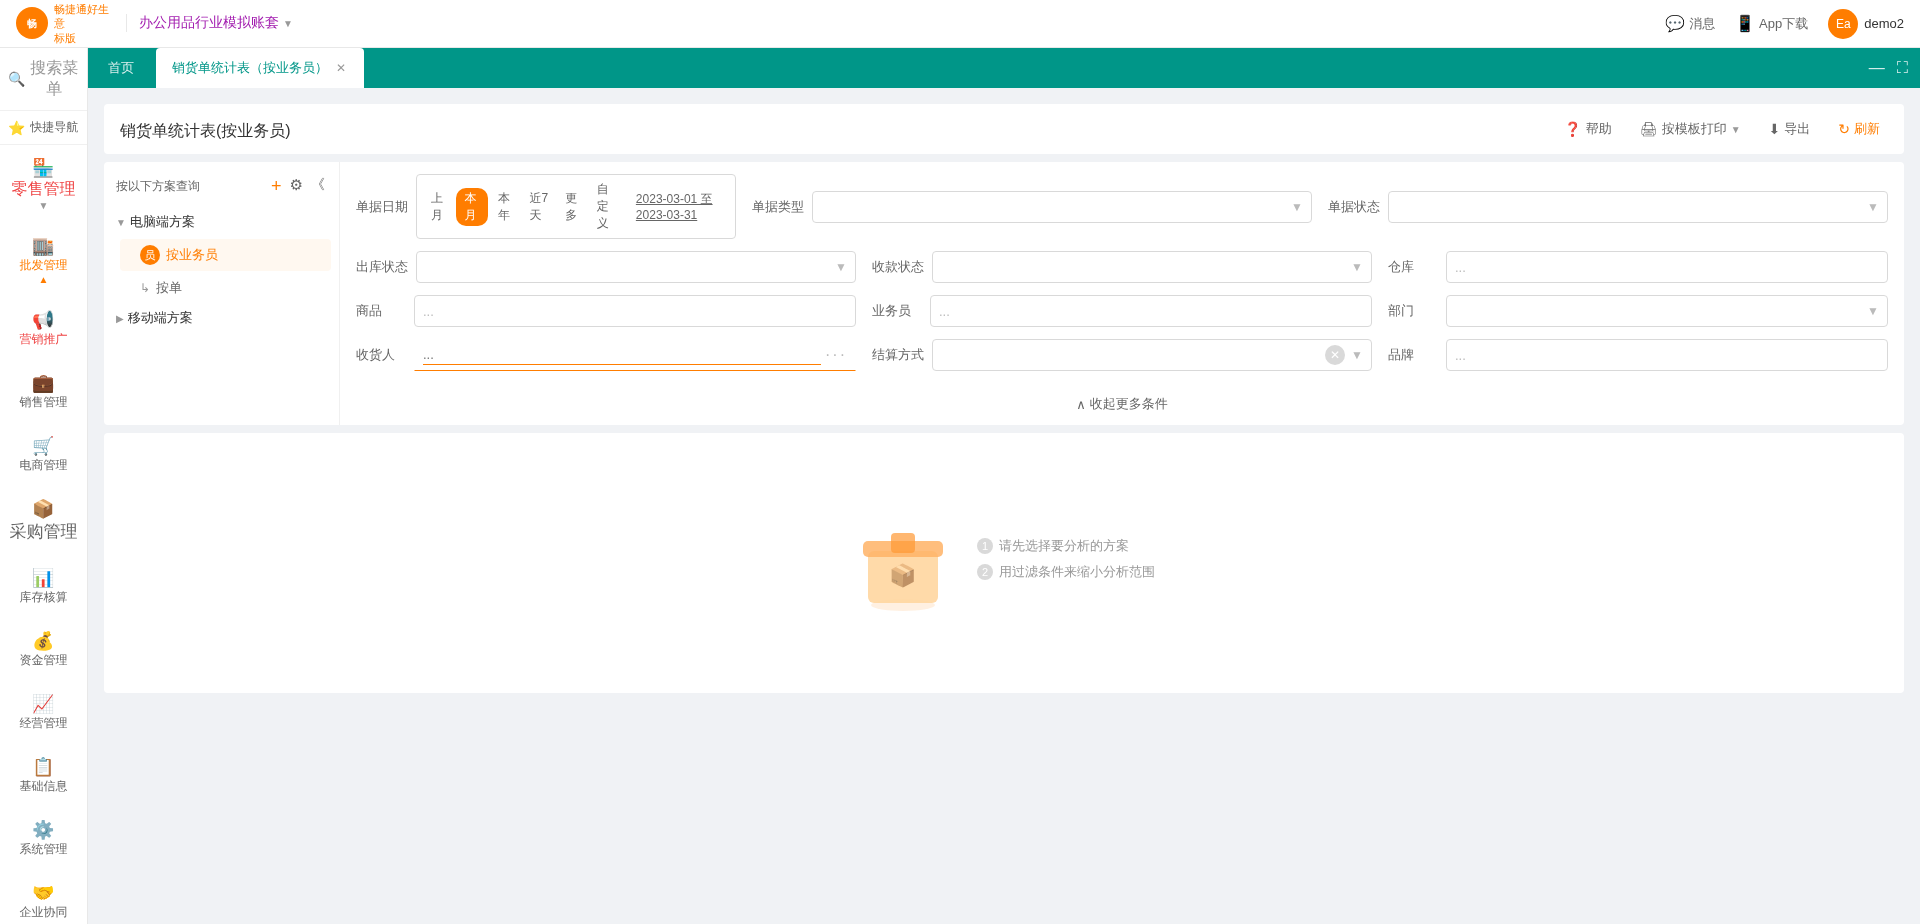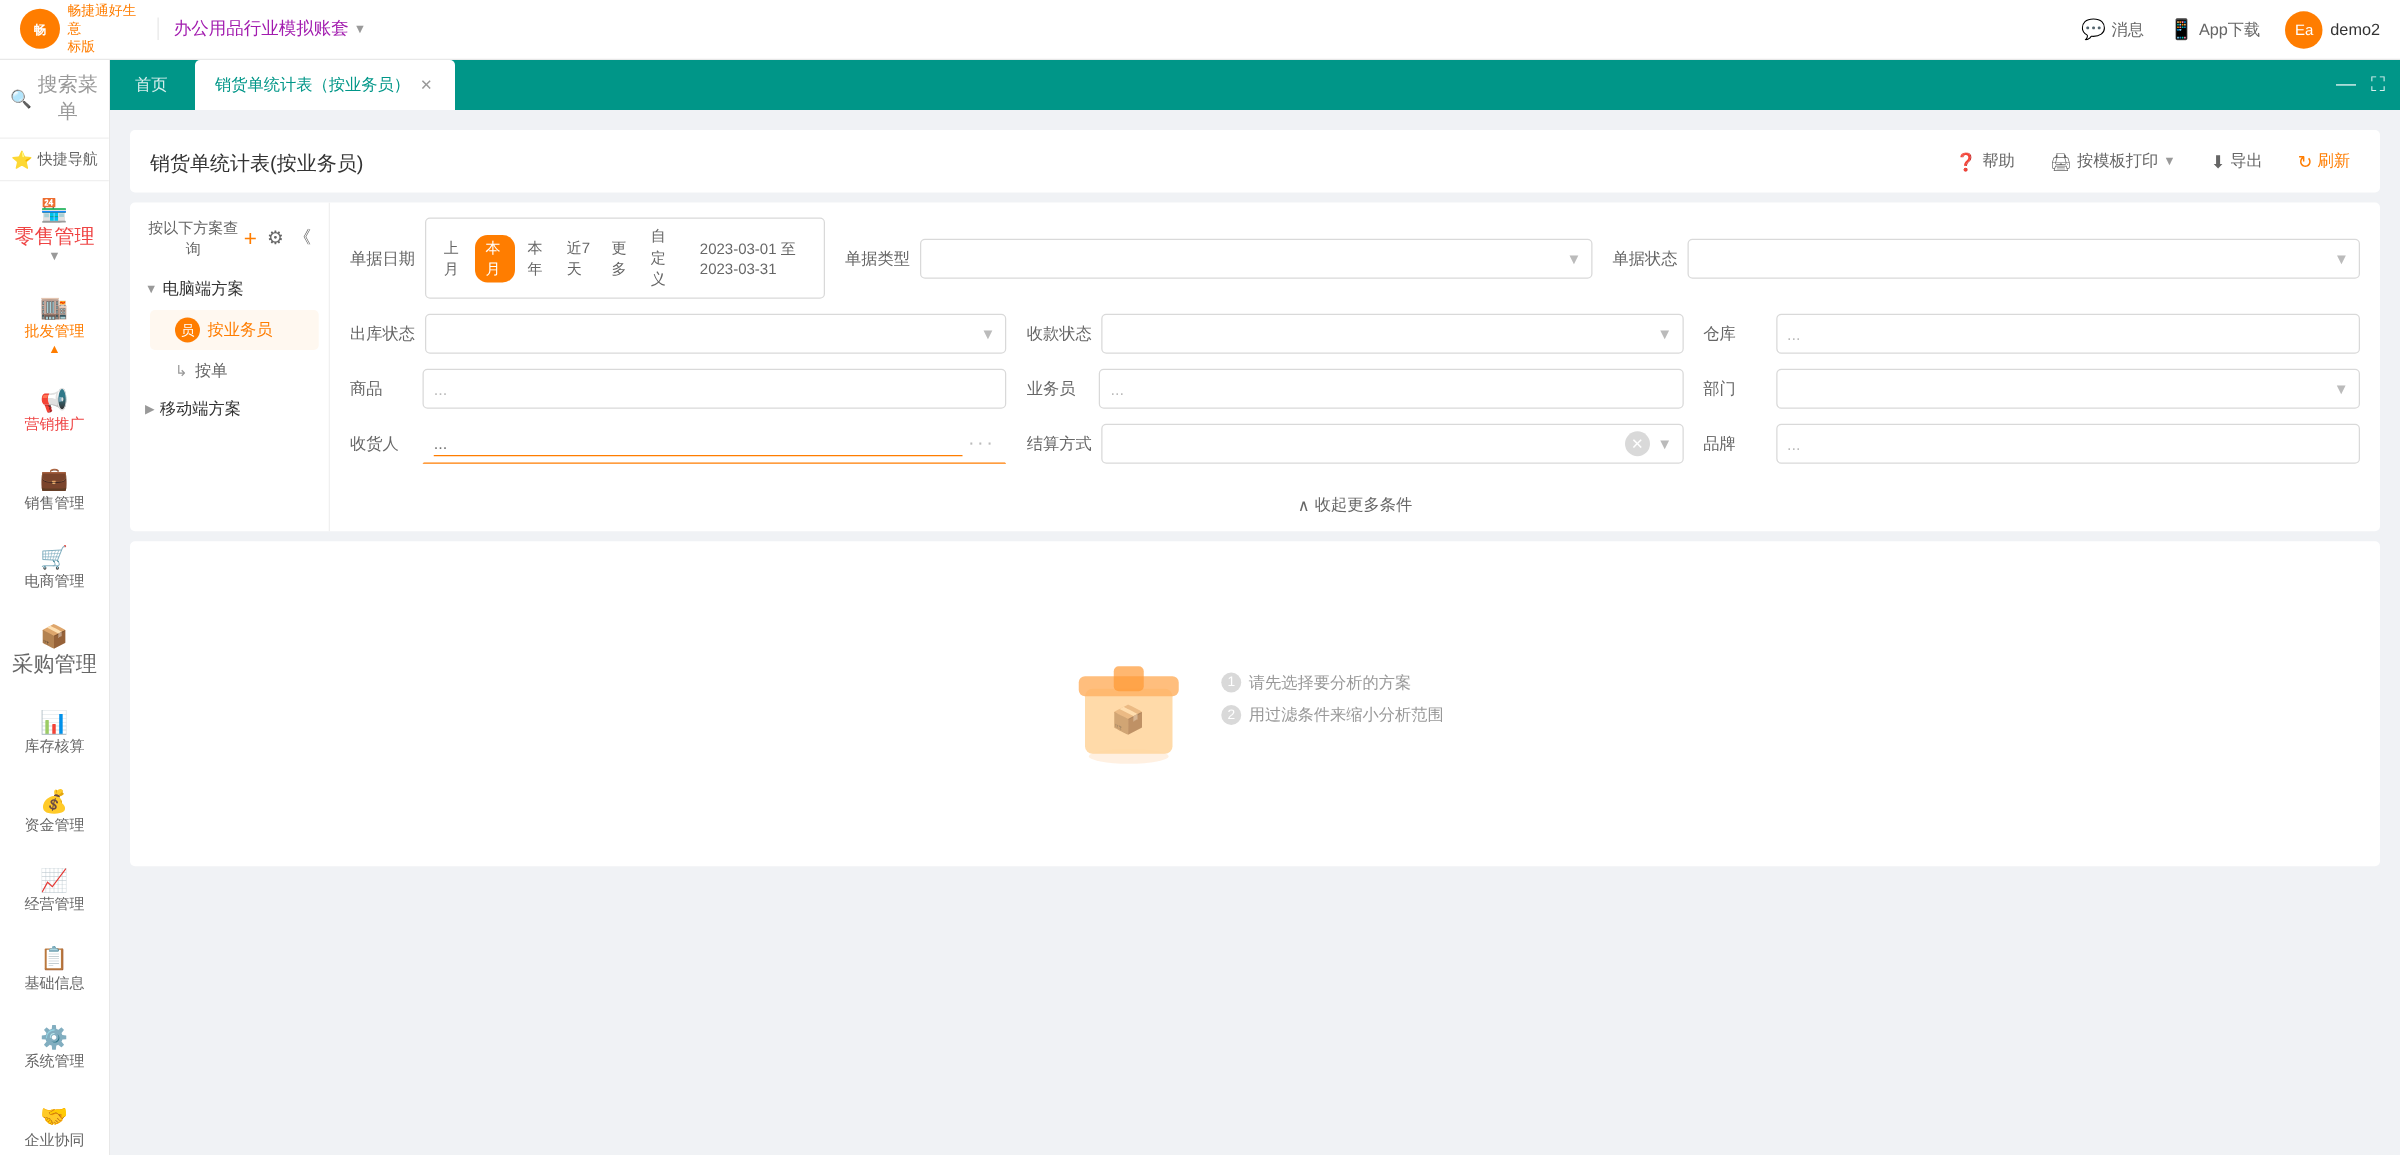--- a/index.html
+++ b/index.html
@@ -117,25 +117,24 @@
     
     .filter-panel {
       background: #fff;
       border-radius: 4px;
       display: flex;
       overflow: hidden;
     }
 
     
     .scheme-panel {
-      width: 160px;
+      width: 236px;
       border-right: 1px solid #f0f0f0;
       padding: 12px 0;
       flex-shrink: 0;
-      text-align: center;
     }
     .scheme-panel-header {
       display: flex;
       align-items: center;
       justify-content: space-between;
       padding: 0 12px;
       margin-bottom: 8px;
       font-size: 13px;
       color: #666;
     }
@@ -419,21 +418,21 @@
             <div class="filter-row">
               <div class="filter-item" style="max-width:380px;">
                 <span class="filter-label">单据日期</span>
                 <div class="filter-date-group">
                   <span class="date-btn">上月</span>
                   <span class="date-btn active">本月</span>
                   <span class="date-btn">本年</span>
                   <span class="date-btn">近7天</span>
                   <span class="date-btn">更多</span>
                   <span class="date-btn">自定义</span>
-                  <span class="date-range" style="margin-left:6px;">2023-03-01 至 2023-03-31</span>
+                  <span class="date-range" style="margin-left:6px;text-decoration:underline;">2023-03-01 至 2023-03-31</span>
                 </div>
               </div>
               <div class="filter-item">
                 <span class="filter-label">单据类型</span>
                 <div class="filter-select-wrap">
                   <span class="filter-input-placeholder"></span>
                   <span class="filter-input-arrow">▼</span>
                 </div>
               </div>
               <div class="filter-item">

